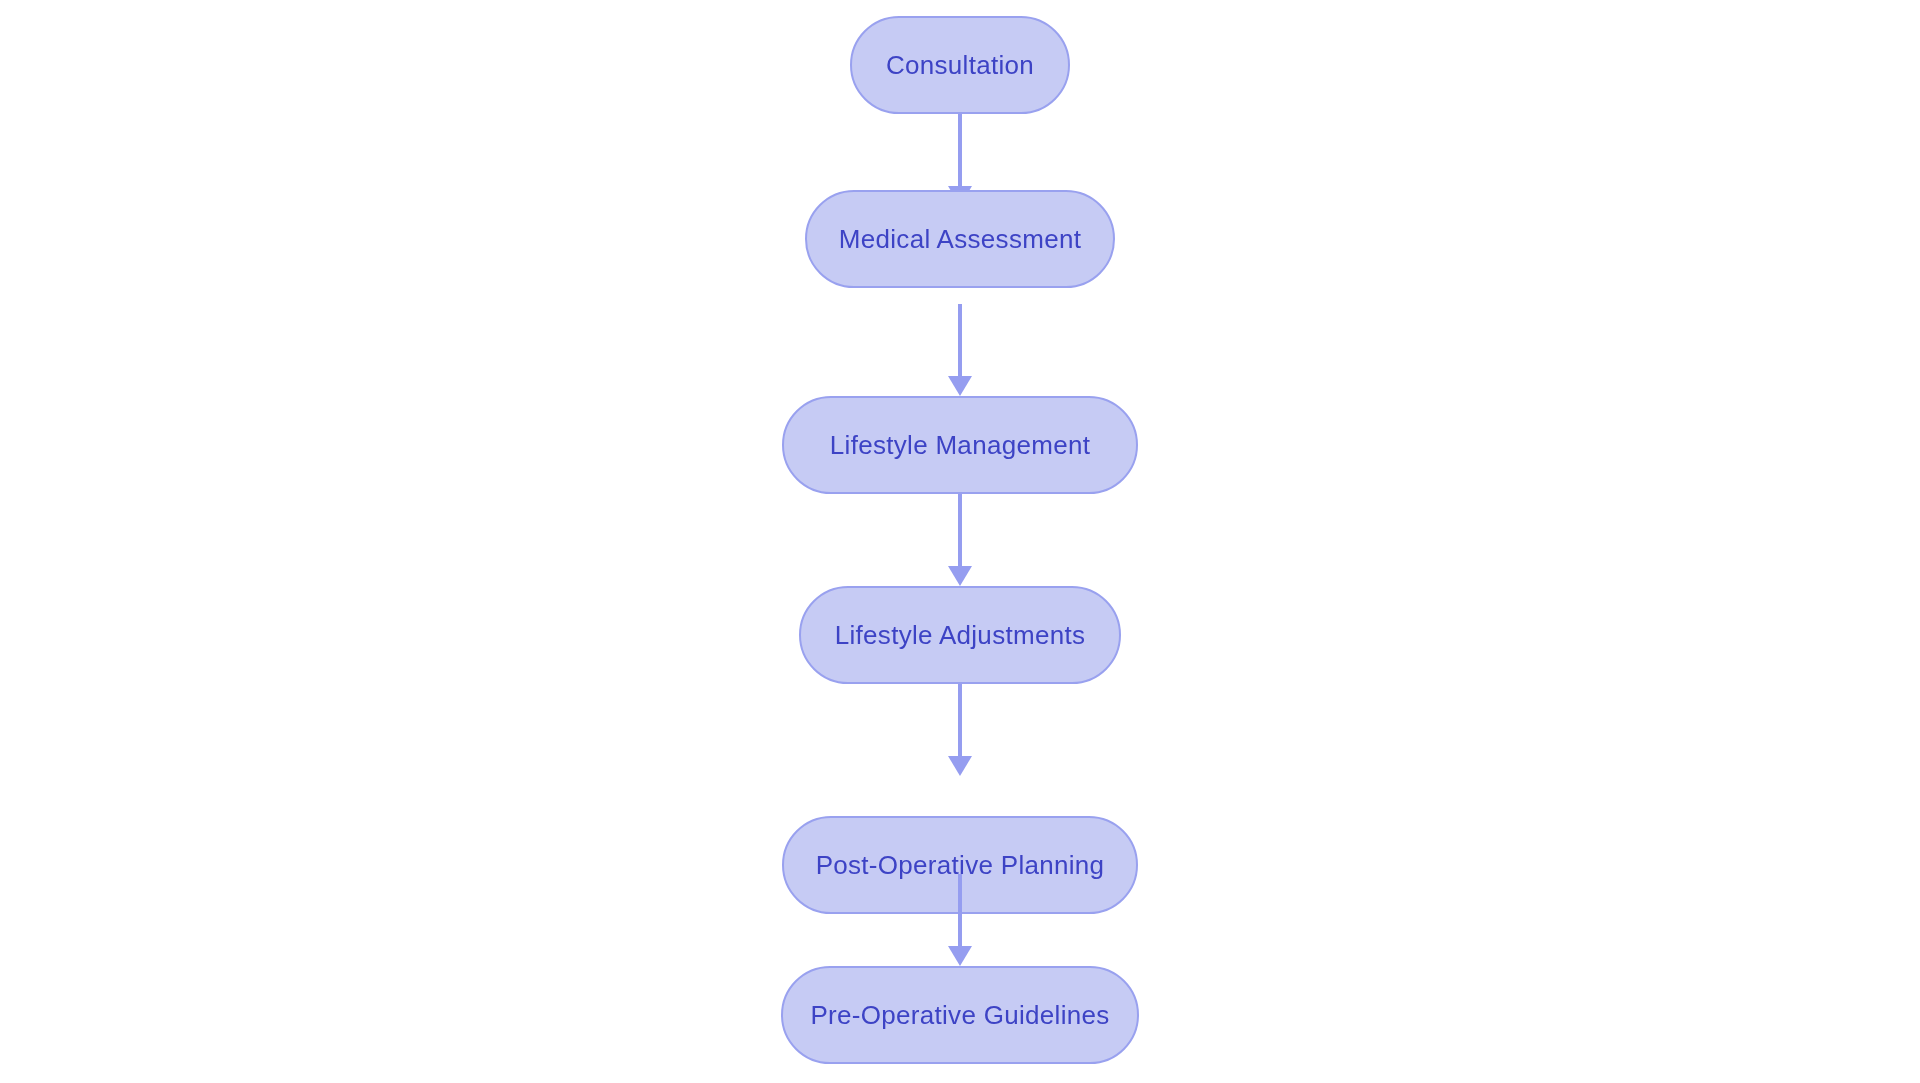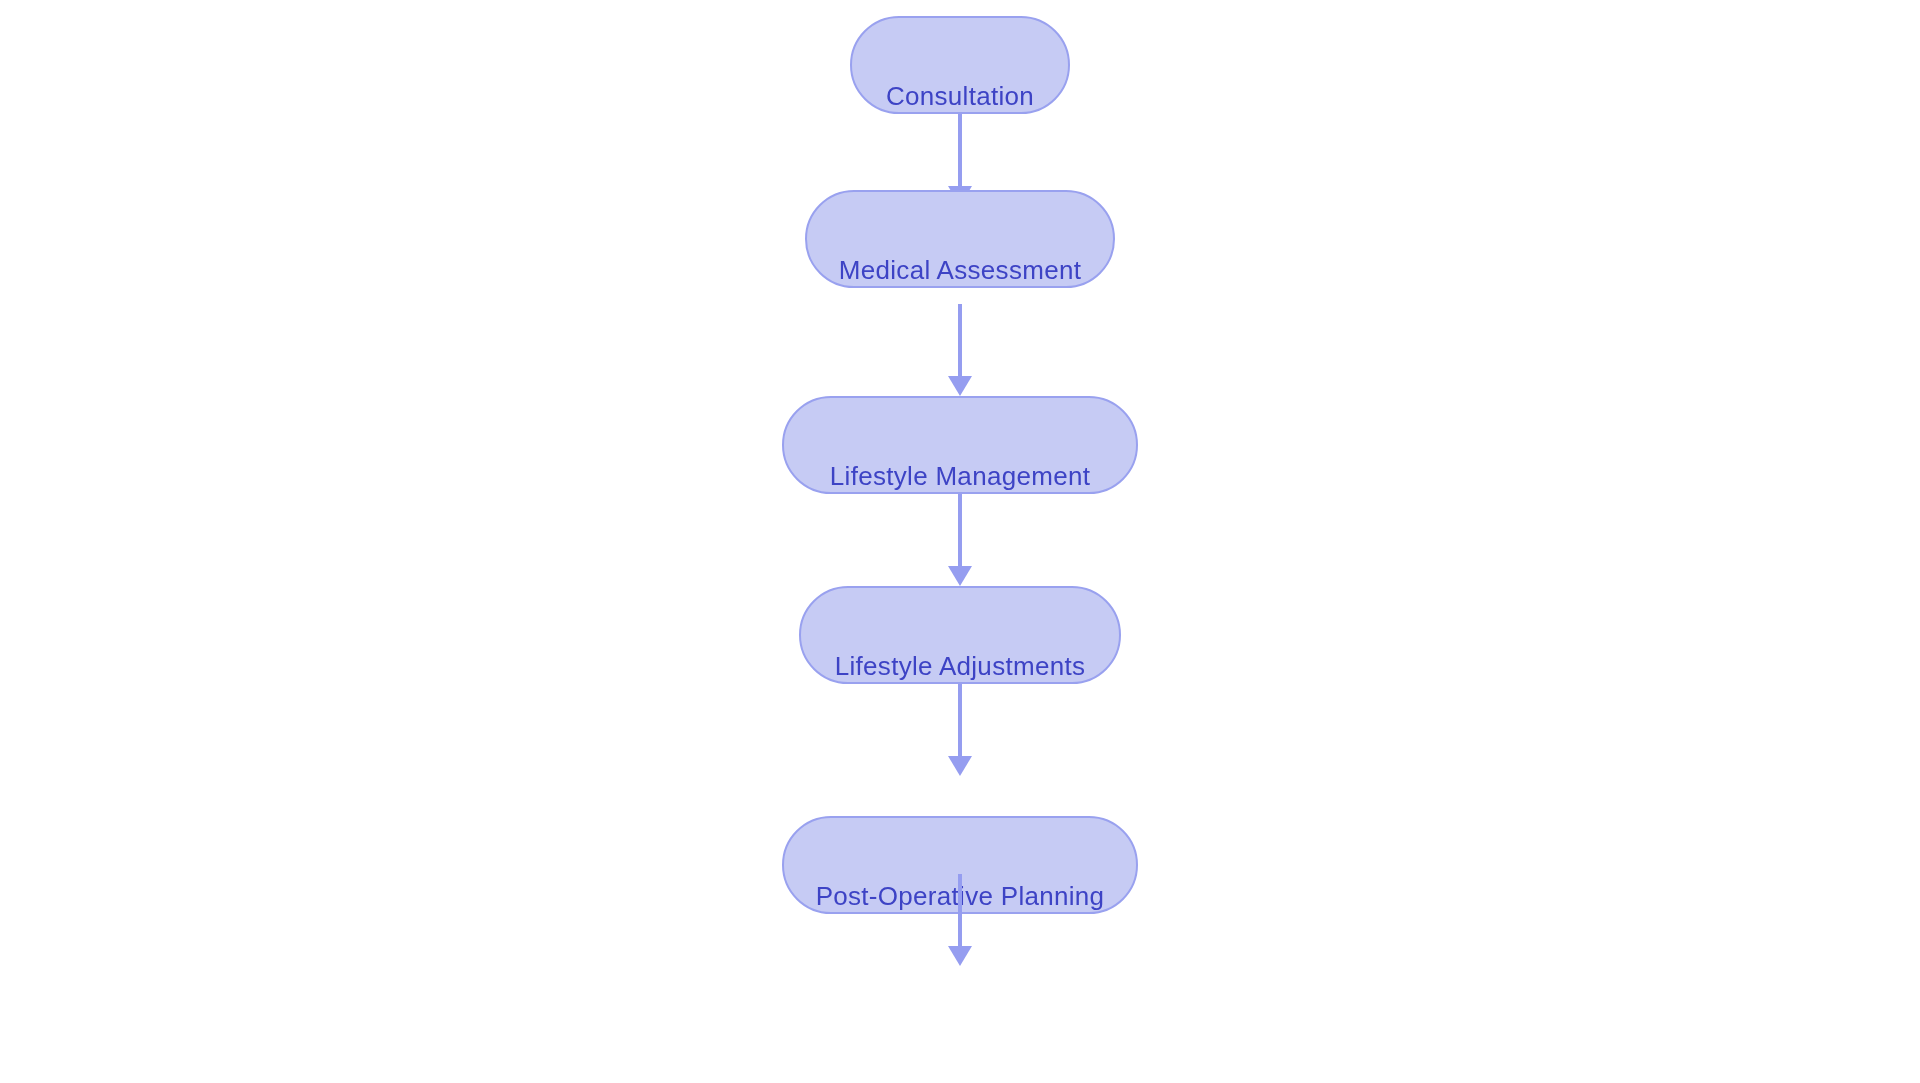--- a/index.html
+++ b/index.html
@@ -26,21 +26,21 @@
   .flow-node {
     position: absolute;
     left: 960px;
     transform: translateX(-50%);
     height: 98px;
     border-radius: 49px;
     background: var(--node-fill);
     border: 2px solid var(--node-border);
     color: var(--node-text);
     display: flex;
-    align-items: flex-end;
+    align-items: center;
     justify-content: center;
     font-size: 26px;
     letter-spacing: 0.3px;
     white-space: nowrap;
   }
   .n1 { top: 16px;  width: 220px; }
   .n2 { top: 190px; width: 310px; }
   .n3 { top: 396px; width: 356px; }
   .n4 { top: 586px; width: 322px; }
   .n5 { top: 816px; width: 356px; }
@@ -119,14 +119,17 @@
 
   <div class="flow-node n5">
     <span>Post-Operative Planning</span>
   </div>
 
   <div class="arrow a5">
     <div class="shaft"></div>
     <div class="head"></div>
   </div>
 
+  <div class="flow-node n6">
+    <span>Pre-Operative Guidelines</span>
+  </div>
 
 </div>
 
 </body></html>

